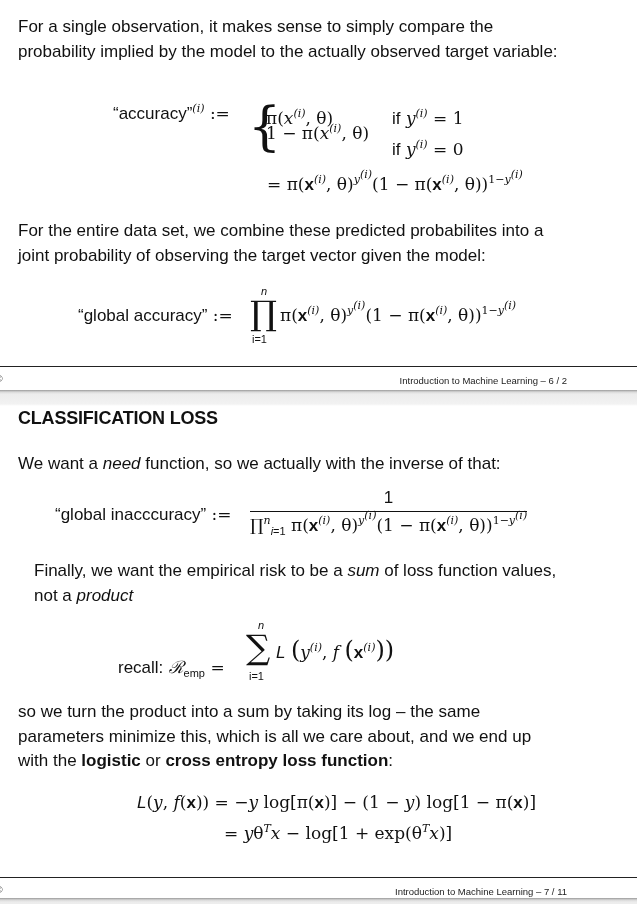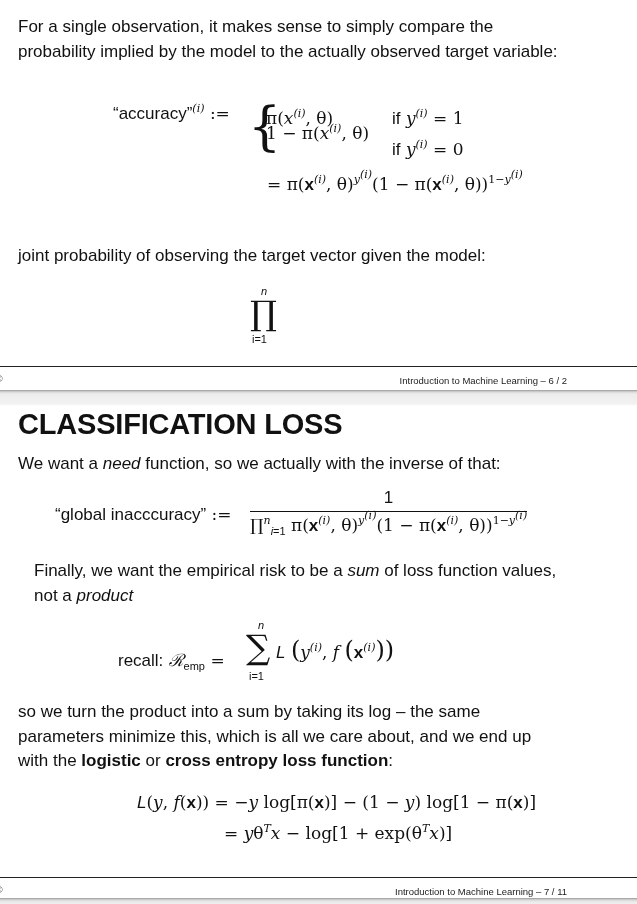--- a/index.html
+++ b/index.html
@@ -13,21 +13,21 @@
   .math { position: absolute; font-family: "DejaVu Serif", serif; font-size: 17px; white-space: nowrap; }
   .sans { font-family: "Liberation Sans", sans-serif; }
   .it { font-style: italic; }
   .b { font-weight: bold; }
   sup, sub { font-size: 11px; line-height: 0; }
   .rule { position: absolute; left: 0; width: 637px; height: 1px; background: #222; }
   .footer-text { position: absolute; right: 10px; font-size: 9.5px; color: #222; font-family: "Liberation Sans", sans-serif; }
   .cc-icon { position: absolute; left: -4px; font-size: 9px; color: #333; }
   .shadow { position: absolute; left: 0; width: 637px; height: 16px;
     background: linear-gradient(#9a9a9a 0px, #d9d9d9 2px, #ececec 4px, #f2f2f2 14px, #ffffff 16px); }
-  .title { position: absolute; left: 18px; font-size: 29px; font-weight: bold; letter-spacing: -0.2px; }
+  .title { position: absolute; left: 18px; font-size: 18px; font-weight: bold; letter-spacing: -0.2px; }
   .bigop { font-size: 34px; line-height: 34px; }
   .limit { position: absolute; font-size: 11px; font-style: italic; font-family: "Liberation Sans", sans-serif; }
   .frac { display: inline-block; vertical-align: middle; text-align: center; }
   .frac .num { display: block; border-bottom: 1px solid #111; padding: 0 2px 3px; }
   .frac .den { display: block; padding-top: 3px; }
   .bx { font-weight: bold; font-family: "Liberation Sans", sans-serif; }
 </style>
 </head>
 <body>
 
@@ -42,27 +42,31 @@
     <span>:=</span>
   </div>
   <div class="math" style="left:248px; top:100px; font-size:52px; line-height:52px; font-weight:100;">{</div>
   <div class="math" style="left:266px; top:108px;">π(<span class="it">x</span><sup class="it">(i)</sup>, θ)</div>
   <div class="math" style="left:392px; top:108px;"><span class="sans">if</span> <span class="it">y</span><sup class="it">(i)</sup> = 1</div>
   <div class="math" style="left:266px; top:123px;">1 − π(<span class="it">x</span><sup class="it">(i)</sup>, θ)</div>
   <div class="math" style="left:392px; top:139px;"><span class="sans">if</span> <span class="it">y</span><sup class="it">(i)</sup> = 0</div>
   <div class="math" style="left:222px; top:174px;margin-left:45px;">= π(<span class="bx">x</span><sup class="it">(i)</sup>, θ)<sup class="it">y<sup>(i)</sup></sup>(1 − π(<span class="bx">x</span><sup class="it">(i)</sup>, θ))<sup>1−<span class="it">y</span><sup class="it">(i)</sup></sup></div>
 
   <p class="p" style="top:219px;">
-    <br>
+    <span>For the entire data set, we combine these predicted probabilites into a</span><br>
     <span>joint probability of observing the target vector given the model:</span>
   </p>
 
+  <div class="math" style="left:78px; top:305px;">
+    <span class="sans">“global accuracy”</span> <span>:=</span>
+  </div>
   <div class="limit" style="left:261px; top:285px;">n</div>
   <div class="math bigop" style="left:250px; top:296px;">∏</div>
   <div class="limit" style="left:252px; top:333px; font-style:normal;">i=1</div>
+  <div class="math" style="left:280px; top:305px;">π(<span class="bx">x</span><sup class="it">(i)</sup>, θ)<sup class="it">y<sup>(i)</sup></sup>(1 − π(<span class="bx">x</span><sup class="it">(i)</sup>, θ))<sup>1−<span class="it">y</span><sup class="it">(i)</sup></sup></div>
 
   <div class="rule" style="top:366px;"></div>
   <div class="cc-icon" style="top:374px;">©</div>
   <div class="footer-text" style="top:375px;">Introduction to Machine Learning  –  6 / 2</div>
 </div>
 <div class="shadow" style="top:390px;"></div>
 
 <div class="slide" style="top:406px; height:498px;">
   <div class="title" style="top:2px;">CLASSIFICATION LOSS</div>
 
@@ -78,21 +82,21 @@
       <span class="num sans">1</span>
       <span class="den">∏<sup class="it">n</sup><sub class="sans it">i</sub><sub class="sans">=1</sub> π(<span class="bx">x</span><sup class="it">(i)</sup>, θ)<sup class="it">y<sup>(i)</sup></sup>(1 − π(<span class="bx">x</span><sup class="it">(i)</sup>, θ))<sup>1−<span class="it">y</span><sup class="it">(i)</sup></sup></span>
     </span>
   </div>
 
   <p class="p" style="top:153px;margin-left:16px;">
     <span>Finally, we want the empirical risk to be a </span><span class="it">sum</span><span> of loss function values,</span><br>
     <span>not a </span><span class="it">product</span>
   </p>
 
-  <div class="math" style="left:118px; top:242px;">
+  <div class="math" style="left:118px; top:249px;">
     <span class="sans">recall:</span> <span class="it" style="font-family:'DejaVu Serif',serif;">ℛ</span><sub class="sans">emp</sub> =
   </div>
   <div class="limit" style="left:258px; top:213px;">n</div>
   <div class="math bigop" style="left:246px; top:224px;">∑</div>
   <div class="limit" style="left:249px; top:264px; font-style:normal;">i=1</div>
   <div class="math" style="left:276px; top:230px;"><span class="it sans">L</span> <span style="font-size:24px;">(</span><span class="it">y</span><sup class="it">(i)</sup>, <span class="it">f</span> <span style="font-size:24px;">(</span><span class="bx">x</span><sup class="it">(i)</sup><span style="font-size:24px;">))</span></div>
 
   <p class="p" style="top:294px;">
     <span>so we turn the product into a sum by taking its log – the same</span><br>
     <span>parameters minimize this, which is all we care about, and we end up</span><br>

